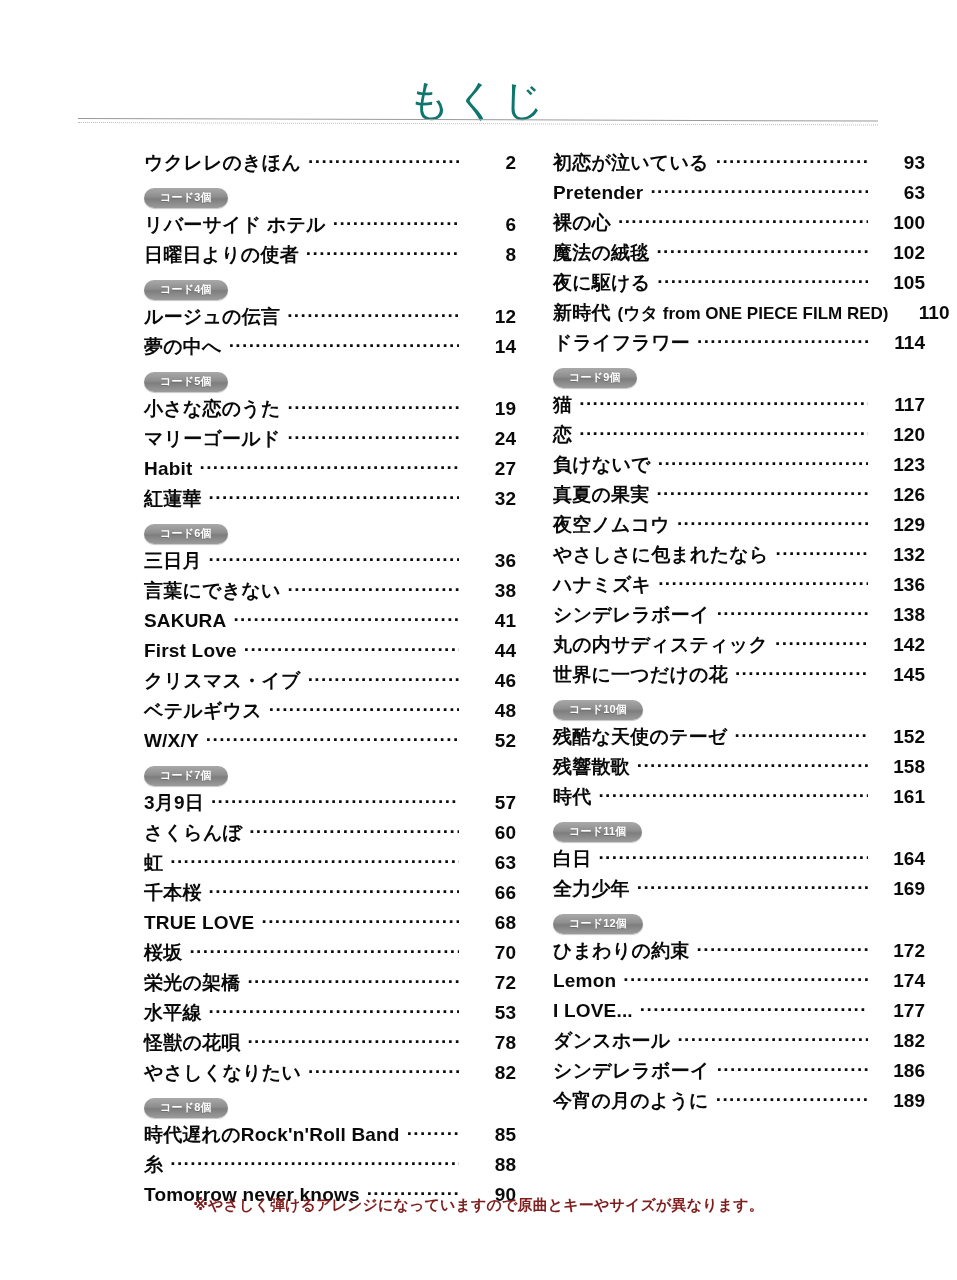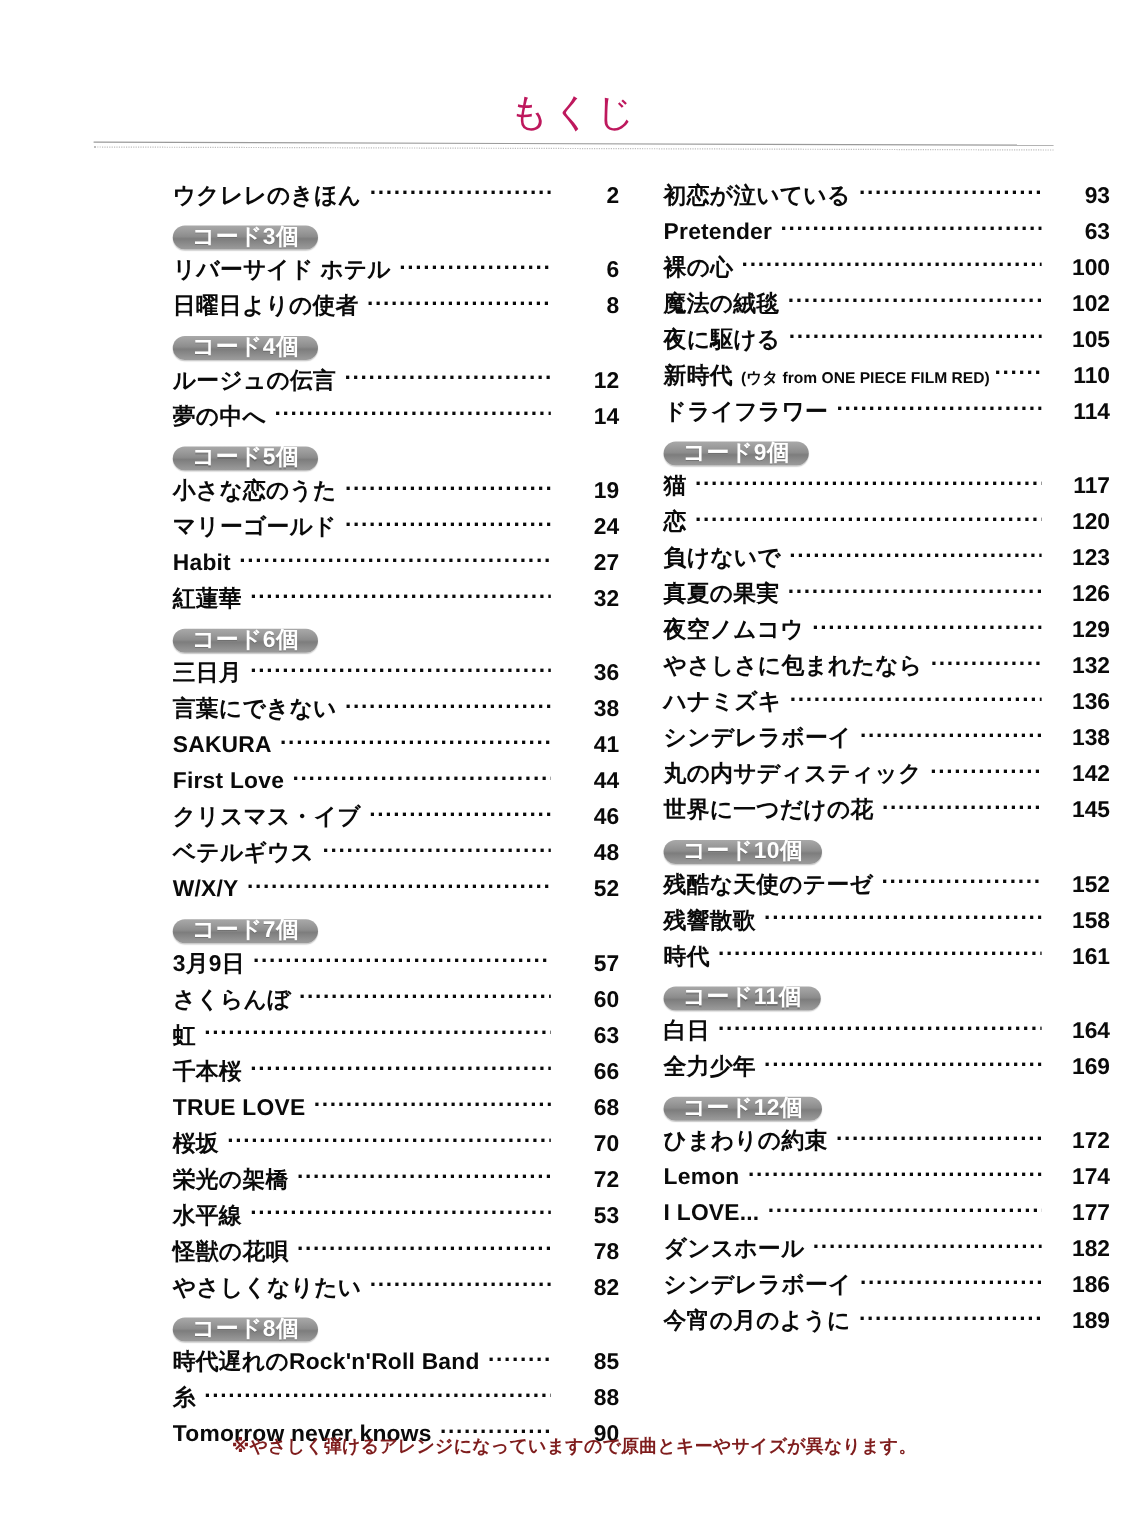--- a/index.html
+++ b/index.html
@@ -17,25 +17,25 @@
     overflow: hidden;
   }
 
   
   .page-title {
     position: absolute;
     top: 42px;
     left: 0;
     width: 957px;
     text-align: center;
-    font-size: 32px;
+    font-size: 42px;
     line-height: 60px;
     font-weight: 500;
     letter-spacing: 0.10em;
-    color: #be185d;
+    color: #0f766e;
   }
 
   
   .divider {
     position: absolute;
     top: 118px;
     left: 78px;
     width: 800px;
     height: 6px;
   }
@@ -84,21 +84,21 @@
     align-items: center;
     padding-top: 4px;
     box-sizing: border-box;
   }
   .section-badge {
     display: inline-block;
     padding: 2px 16px 3px 16px;
     border-radius: 11px;
     background: linear-gradient(to bottom, #a9a9a9 0%, #8d8d8d 45%, #7d7d7d 55%, #9c9c9c 100%);
     color: #ffffff;
-    font-size: 19px;
+    font-size: 11px;
     line-height: 15px;
     font-weight: bold;
     letter-spacing: 0.02em;
     white-space: nowrap;
     box-shadow: 0 1px 1px rgba(0,0,0,0.22);
     text-shadow: 0 1px 0 rgba(0,0,0,0.18);
   }
 
   
   .toc-entry {
@@ -109,21 +109,21 @@
     font-weight: bold;
     color: #0a0a0a;
     white-space: nowrap;
   }
   .entry-title {
     flex: 0 0 auto;
     letter-spacing: 0.01em;
     padding-right: 7px;
   }
   .entry-subtitle {
-    font-size: 13px;
+    font-size: 17px;
     font-weight: bold;
     letter-spacing: 0;
     padding-right: 4px;
   }
   .entry-leader {
     flex: 1 1 auto;
     position: relative;
     height: 1em;
     overflow: hidden;
   }

